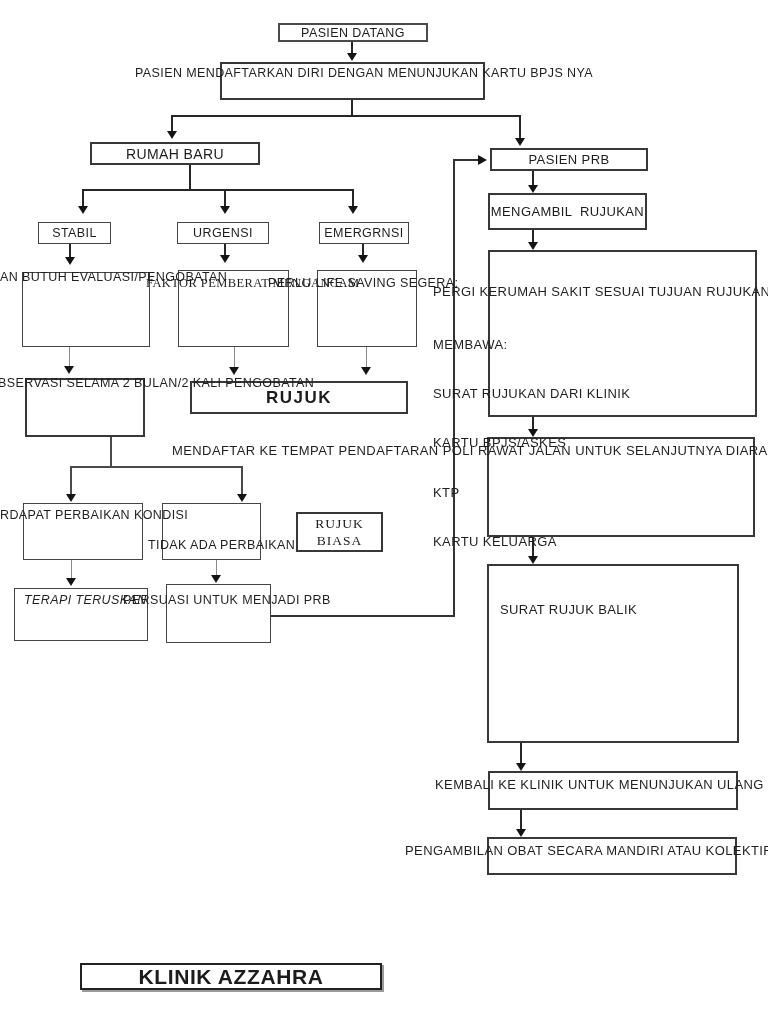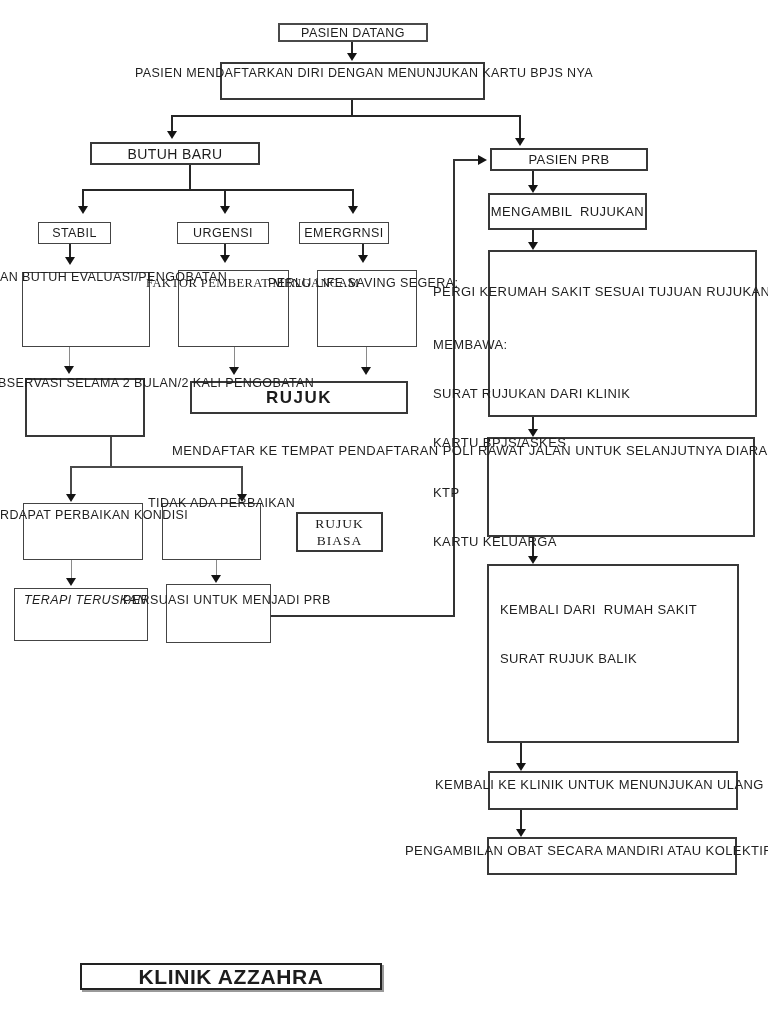--- a/index.html
+++ b/index.html
@@ -86,24 +86,24 @@
 <div class="ad" style="left:528px;top:429px;"></div>
 <div class="vl" style="left:532px;top:537px;height:20px;"></div>
 <div class="ad" style="left:528px;top:556px;"></div>
 <div class="vl" style="left:520px;top:743px;height:21px;"></div>
 <div class="ad" style="left:516px;top:763px;"></div>
 <div class="vl" style="left:520px;top:810px;height:20px;"></div>
 <div class="ad" style="left:516px;top:829px;"></div>
 
 <div class="box" style="left:278px;top:23px;width:150px;height:19px;border-color:#4a4a4a;">PASIEN DATANG</div>
 <div class="box" style="left:220px;top:62px;width:265px;height:38px;"></div>
-<div class="box" style="left:90px;top:142px;width:170px;height:23px;font-size:14px;">BUTUH BARU</div>
+<div class="box" style="left:90px;top:142px;width:170px;height:23px;font-size:14px;">RUMAH BARU</div>
 <div class="box b15" style="left:38px;top:222px;width:73px;height:22px;">STABIL</div>
 <div class="box b15" style="left:177px;top:222px;width:92px;height:22px;">URGENSI</div>
-<div class="box b15" style="left:299px;top:222px;width:90px;height:22px;">EMERGRNSI</div>
+<div class="box b15" style="left:319px;top:222px;width:90px;height:22px;">EMERGRNSI</div>
 <div class="box b15" style="left:22px;top:272px;width:128px;height:75px;"></div>
 <div class="box b15" style="left:178px;top:270px;width:111px;height:77px;"></div>
 <div class="box b15" style="left:317px;top:270px;width:100px;height:77px;"></div>
 <div class="box" style="left:25px;top:378px;width:120px;height:59px;"></div>
 <div class="box rujuk-big" style="left:190px;top:381px;width:218px;height:33px;">RUJUK</div>
 <div class="box b15" style="left:23px;top:503px;width:120px;height:57px;"></div>
 <div class="box b15" style="left:162px;top:503px;width:99px;height:57px;"></div>
 <div class="box serif" style="left:296px;top:512px;width:87px;height:40px;flex-direction:column;">
   <div>RUJUK</div>
   <div>BIASA</div>
@@ -121,32 +121,31 @@
 
 <div class="box title-box" style="left:80px;top:963px;width:302px;height:27px;">KLINIK AZZAHRA</div>
 
 <div class="txt" style="left:135px;top:66px;">PASIEN MENDAFTARKAN DIRI DENGAN MENUNJUKAN KARTU BPJS NYA</div>
 <div class="txt" style="left:0px;top:270px;">AN BUTUH EVALUASI/PENGOBATAN</div>
 <div class="txt" style="left:146px;top:276px;font-family:Liberation Serif, serif;">FAKTOR PEMBERAT MENGANCAM</div>
 <div class="txt" style="left:268px;top:276px;">PERLU LIFE SAVING SEGERA:</div>
 <div class="txt" style="left:-2px;top:376px;">BSERVASI SELAMA 2 BULAN/2 KALI PENGOBATAN</div>
 <div class="txt" style="left:172px;top:443px;font-size:13px;">MENDAFTAR KE TEMPAT PENDAFTARAN POLI RAWAT JALAN UNTUK SELANJUTNYA DIARAHKAN</div>
 <div class="txt" style="left:0px;top:508px;">RDAPAT PERBAIKAN KONDISI</div>
-<div class="txt" style="left:148px;top:496px;">TIDAK ADA PERBAIKAN</div>
+<div class="txt" style="left:148px;top:538px;">TIDAK ADA PERBAIKAN</div>
 <div class="txt" style="left:24px;top:593px;font-style:italic;">TERAPI TERUSKAN</div>
 <div class="txt" style="left:123px;top:593px;">PERSUASI UNTUK MENJADI PRB</div>
 
 <div class="block" style="left:433px;top:251px;">
   <div>PERGI KERUMAH SAKIT SESUAI TUJUAN RUJUKAN</div>
   <div style="margin-top:4px;">MEMBAWA:</div>
   <div>SURAT RUJUKAN DARI KLINIK</div>
   <div>KARTU BPJS/ASKES</div>
   <div>KTP</div>
   <div>KARTU KELUARGA</div>
 </div>
 
 <div class="block" style="left:500px;top:569px;">
-  <div>KEMBALI DARI  RUMAH SAKIT</div>
   <div>SURAT RUJUK BALIK</div>
 </div>
 
 <div class="txt" style="left:435px;top:777px;font-size:13px;">KEMBALI KE KLINIK UNTUK MENUNJUKAN ULANG</div>
 <div class="txt" style="left:405px;top:843px;font-size:13px;">PENGAMBILAN OBAT SECARA MANDIRI ATAU KOLEKTIF</div>
 
 </body></html>

